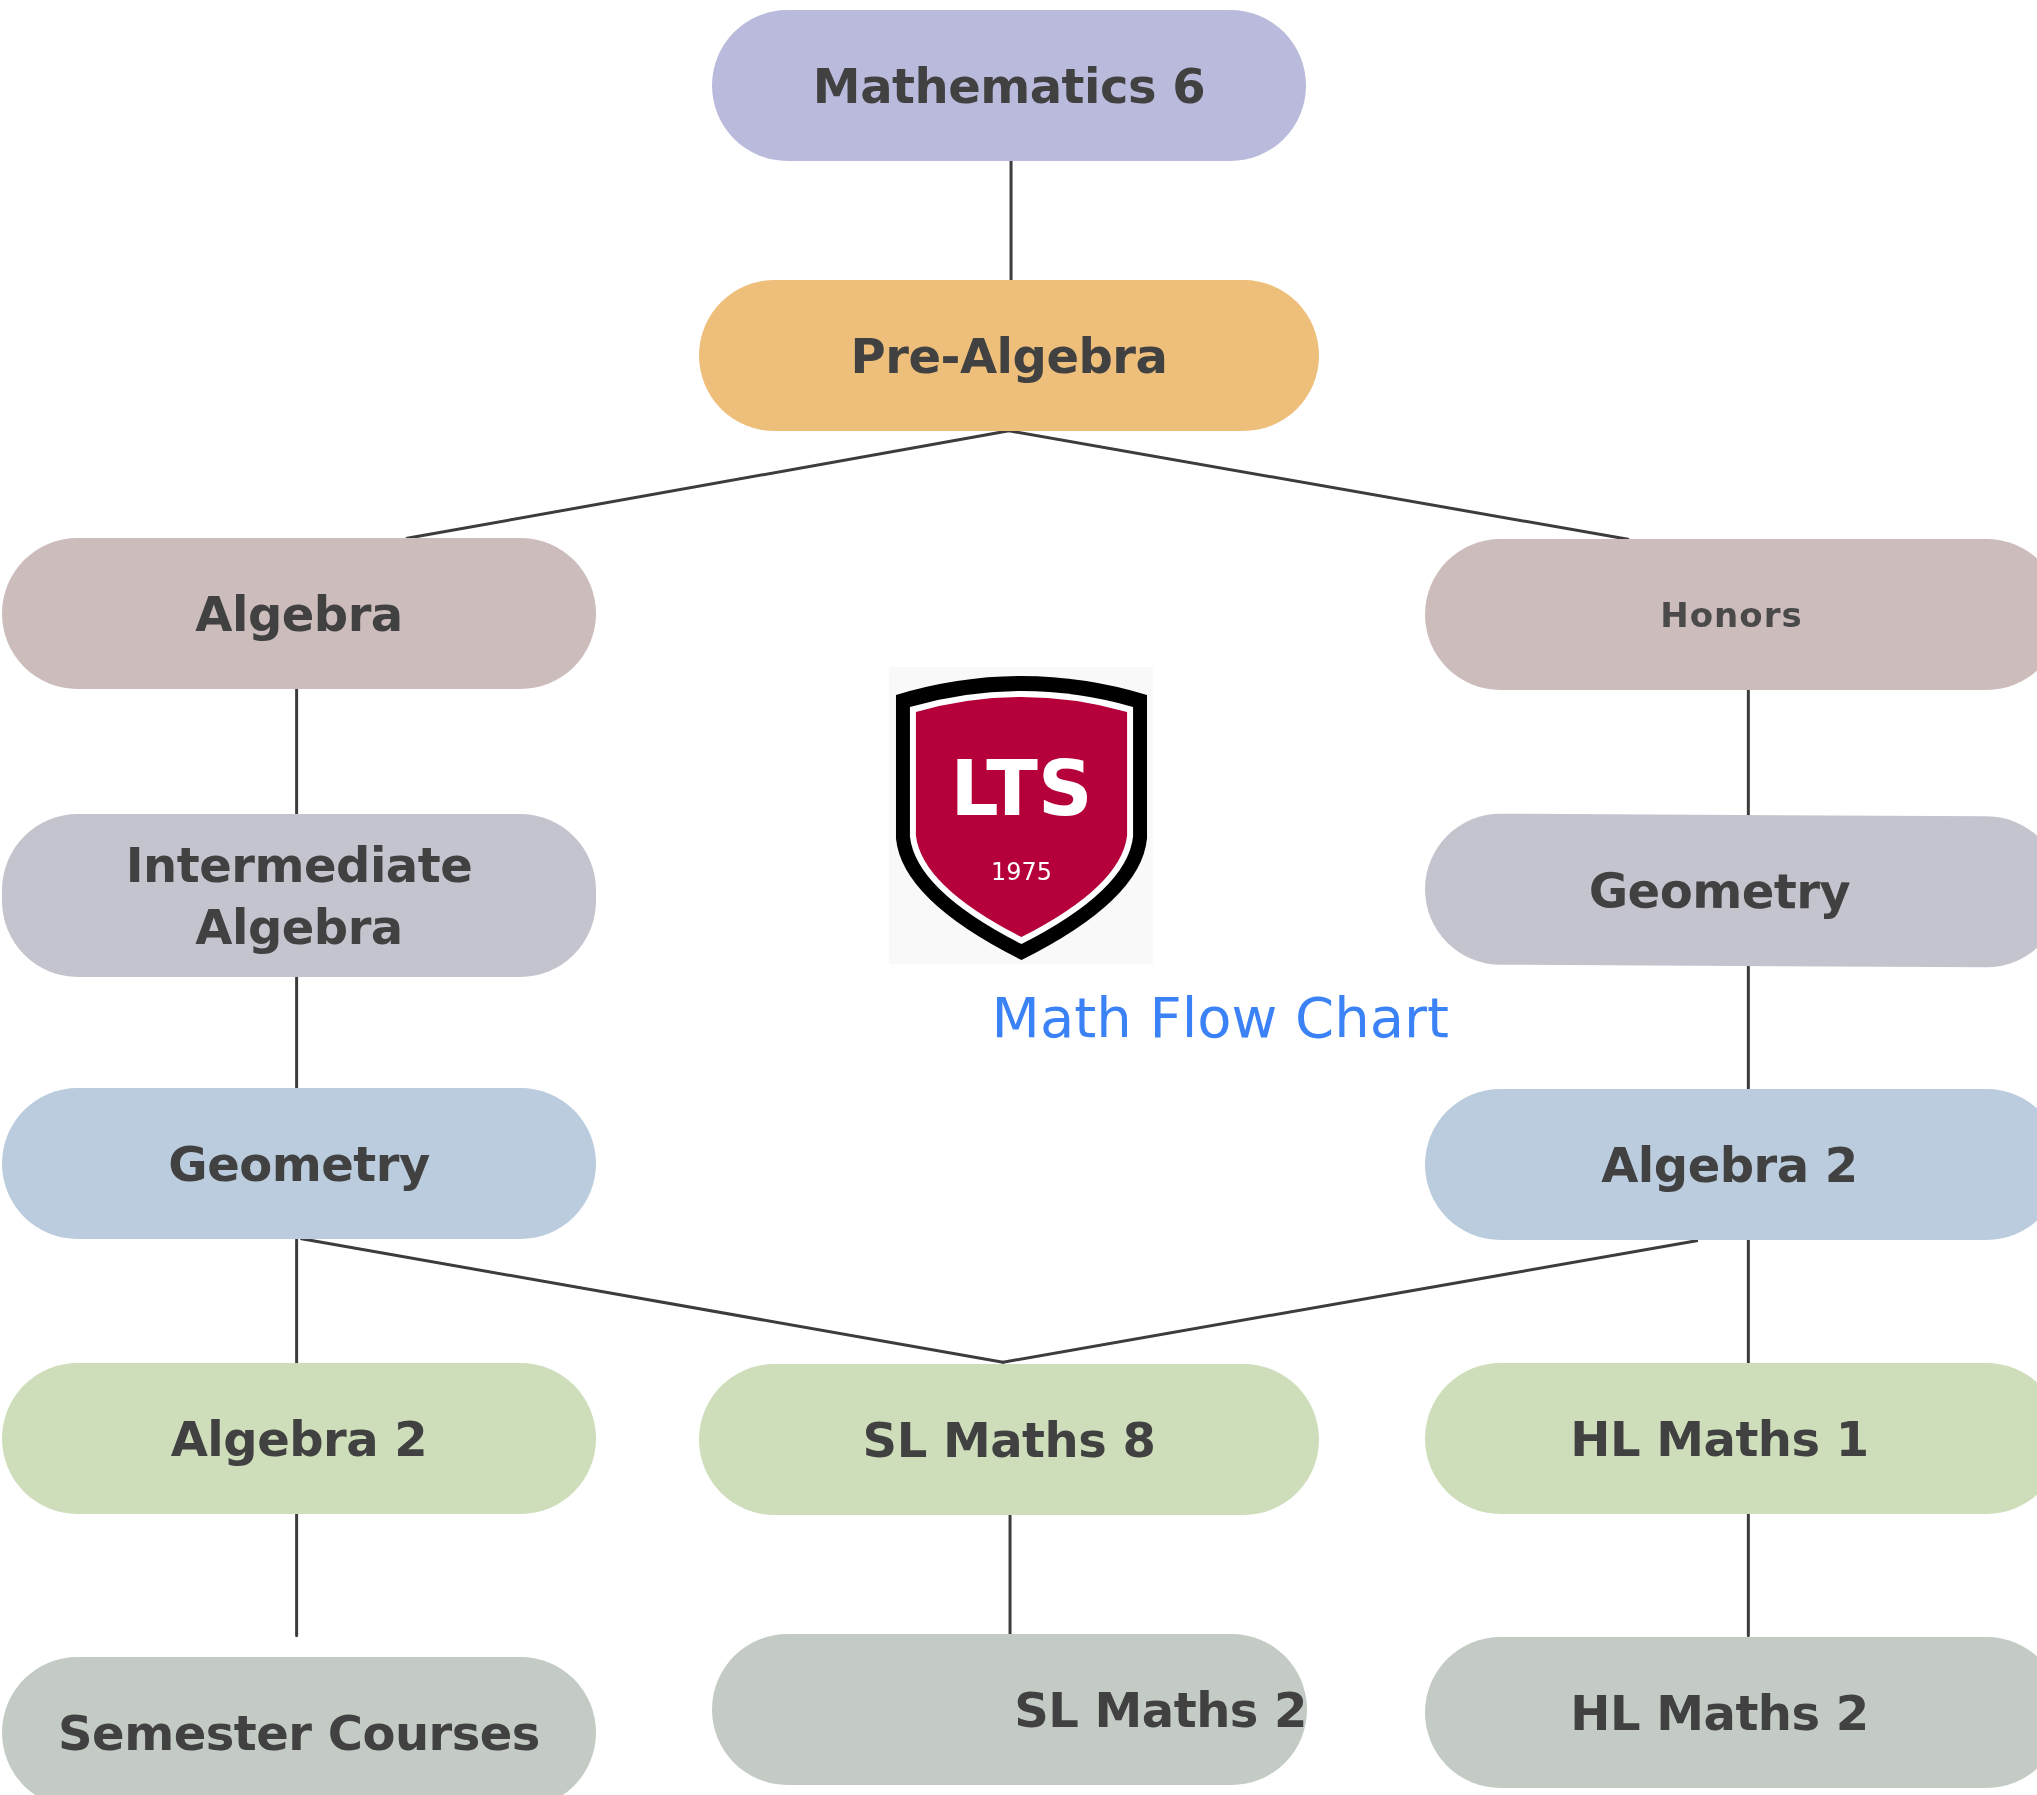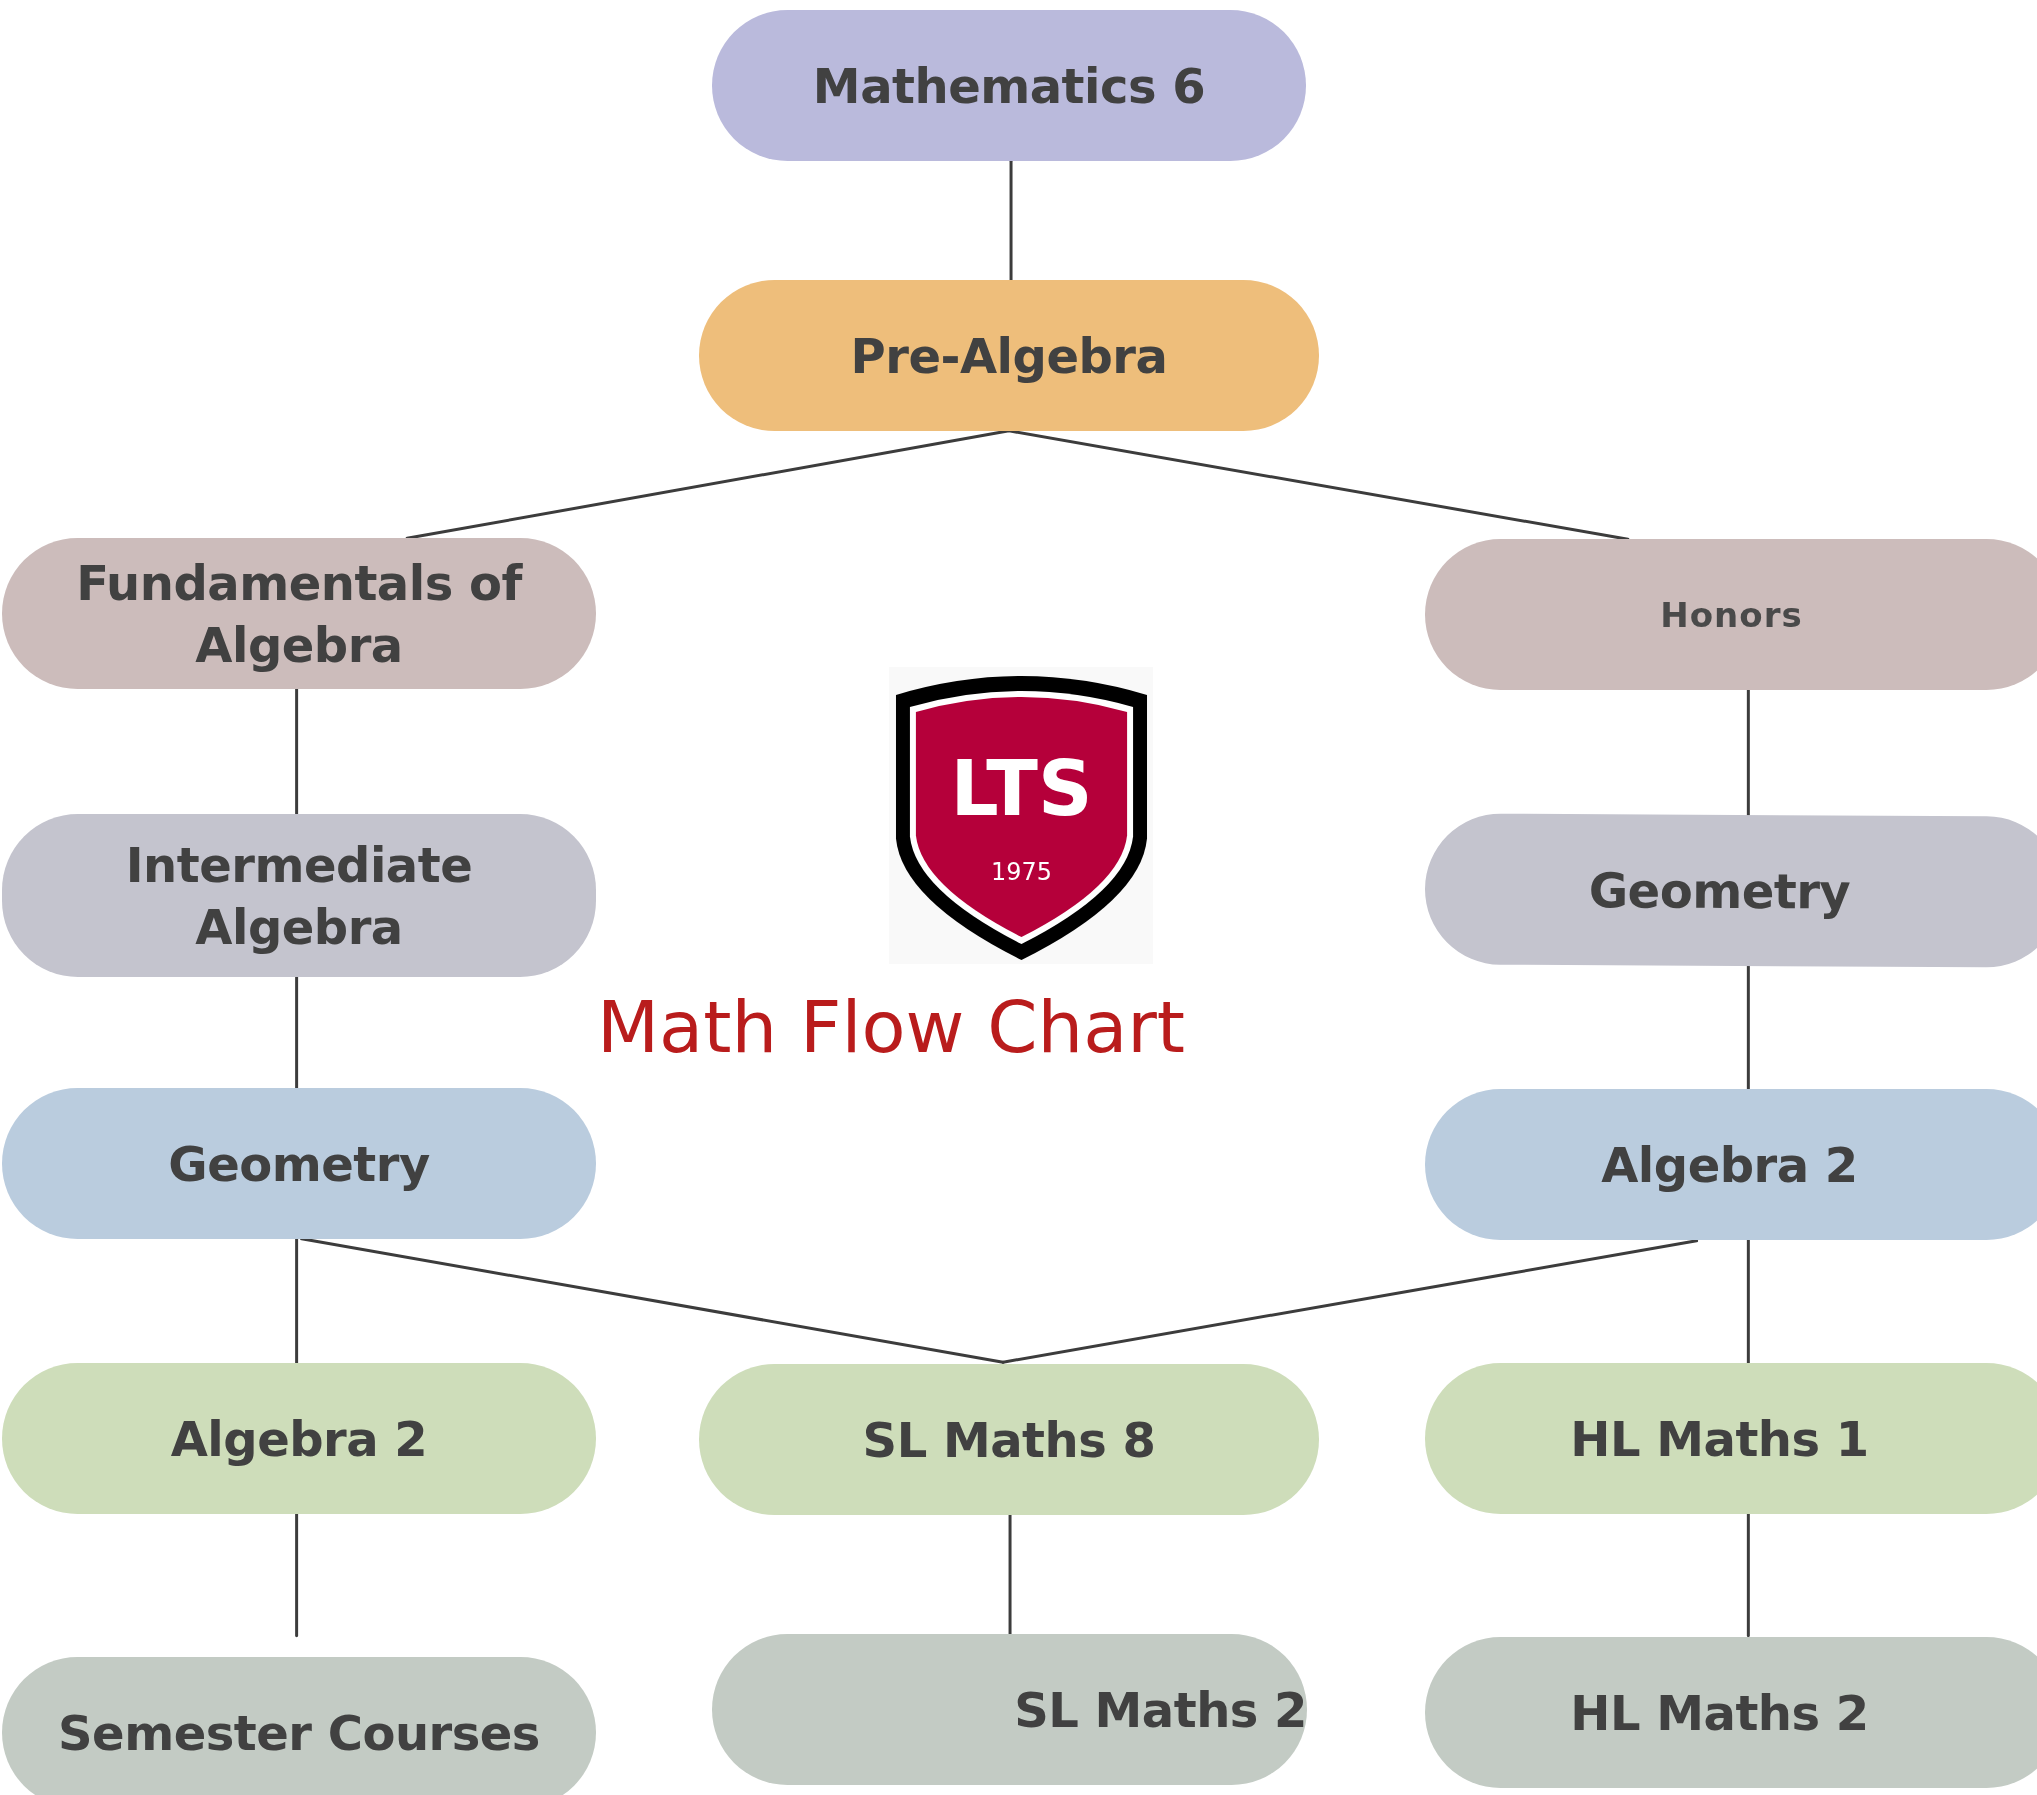--- a/index.html
+++ b/index.html
@@ -11,22 +11,22 @@
       position: absolute; z-index: 2;
       display: flex; flex-direction: column; align-items: center; justify-content: center;
       border-radius: 76px; text-align: center; color: #414141; box-sizing: border-box;
     }
     .node .label { font-weight: bold; font-size: 48px; line-height: 62px; letter-spacing: -0.5px; }
     .node .sublabel { font-weight: bold; font-size: 34px; line-height: 40px; color: #4a4a4a; letter-spacing: 1px; }
     .logo-bg { position: absolute; z-index: 2; left: 889px; top: 667px; width: 264px; height: 297px; background: #f9f9f9; }
     .logo { position: absolute; z-index: 3; left: 892px; top: 669px; width: 259px; height: 295px; }
     .chart-title {
       position: absolute; z-index: 3; left: 597px; width: 852px; top: 985px;
-      text-align: left; font-family: "DejaVu Sans", sans-serif; font-size: 72px;
-      color: #b91c1c; font-weight: normal; letter-spacing: 0px;
+      text-align: right; font-family: "DejaVu Sans", sans-serif; font-size: 56px;
+      color: #3b82f6; font-weight: normal; letter-spacing: 0px;
     }
   </style>
 </head>
 <body>
 
 <svg id="connectors" viewBox="0 0 2048 1805">
   <line x1="1016" y1="162" x2="1016" y2="283"></line>
   <line x1="1014" y1="433" x2="409" y2="541"></line>
   <line x1="1014" y1="433" x2="1636" y2="542"></line>
   <line x1="298" y1="692" x2="298" y2="818"></line>
@@ -44,21 +44,20 @@
 
 <div class="node" style="left:712px; top:10px; width:594px; height:151px; background:#BABADC;">
   <span class="label">Mathematics 6</span>
 </div>
 
 <div class="node" style="left:699px; top:280px; width:620px; height:151px; background:#EEBE7B;text-align:right;">
   <span class="label">Pre-Algebra</span>
 </div>
 
 <div class="node" style="left:2px; top:538px; width:594px; height:151px; background:#CCBCBB;">
-  <span class="label">Fundamentals of</span>
   <span class="label">Algebra</span>
 </div>
 <div class="node" style="left:1425px; top:539px; width:637px; height:151px; background:#CCBCBB; padding-right:24px;">
   <span class="sublabel">Honors</span>
 </div>
 
 <div class="node" style="left:2px; top:814px; width:594px; height:163px; background:#C4C4CE;">
   <span class="label">Intermediate</span>
   <span class="label">Algebra</span>
 </div>

